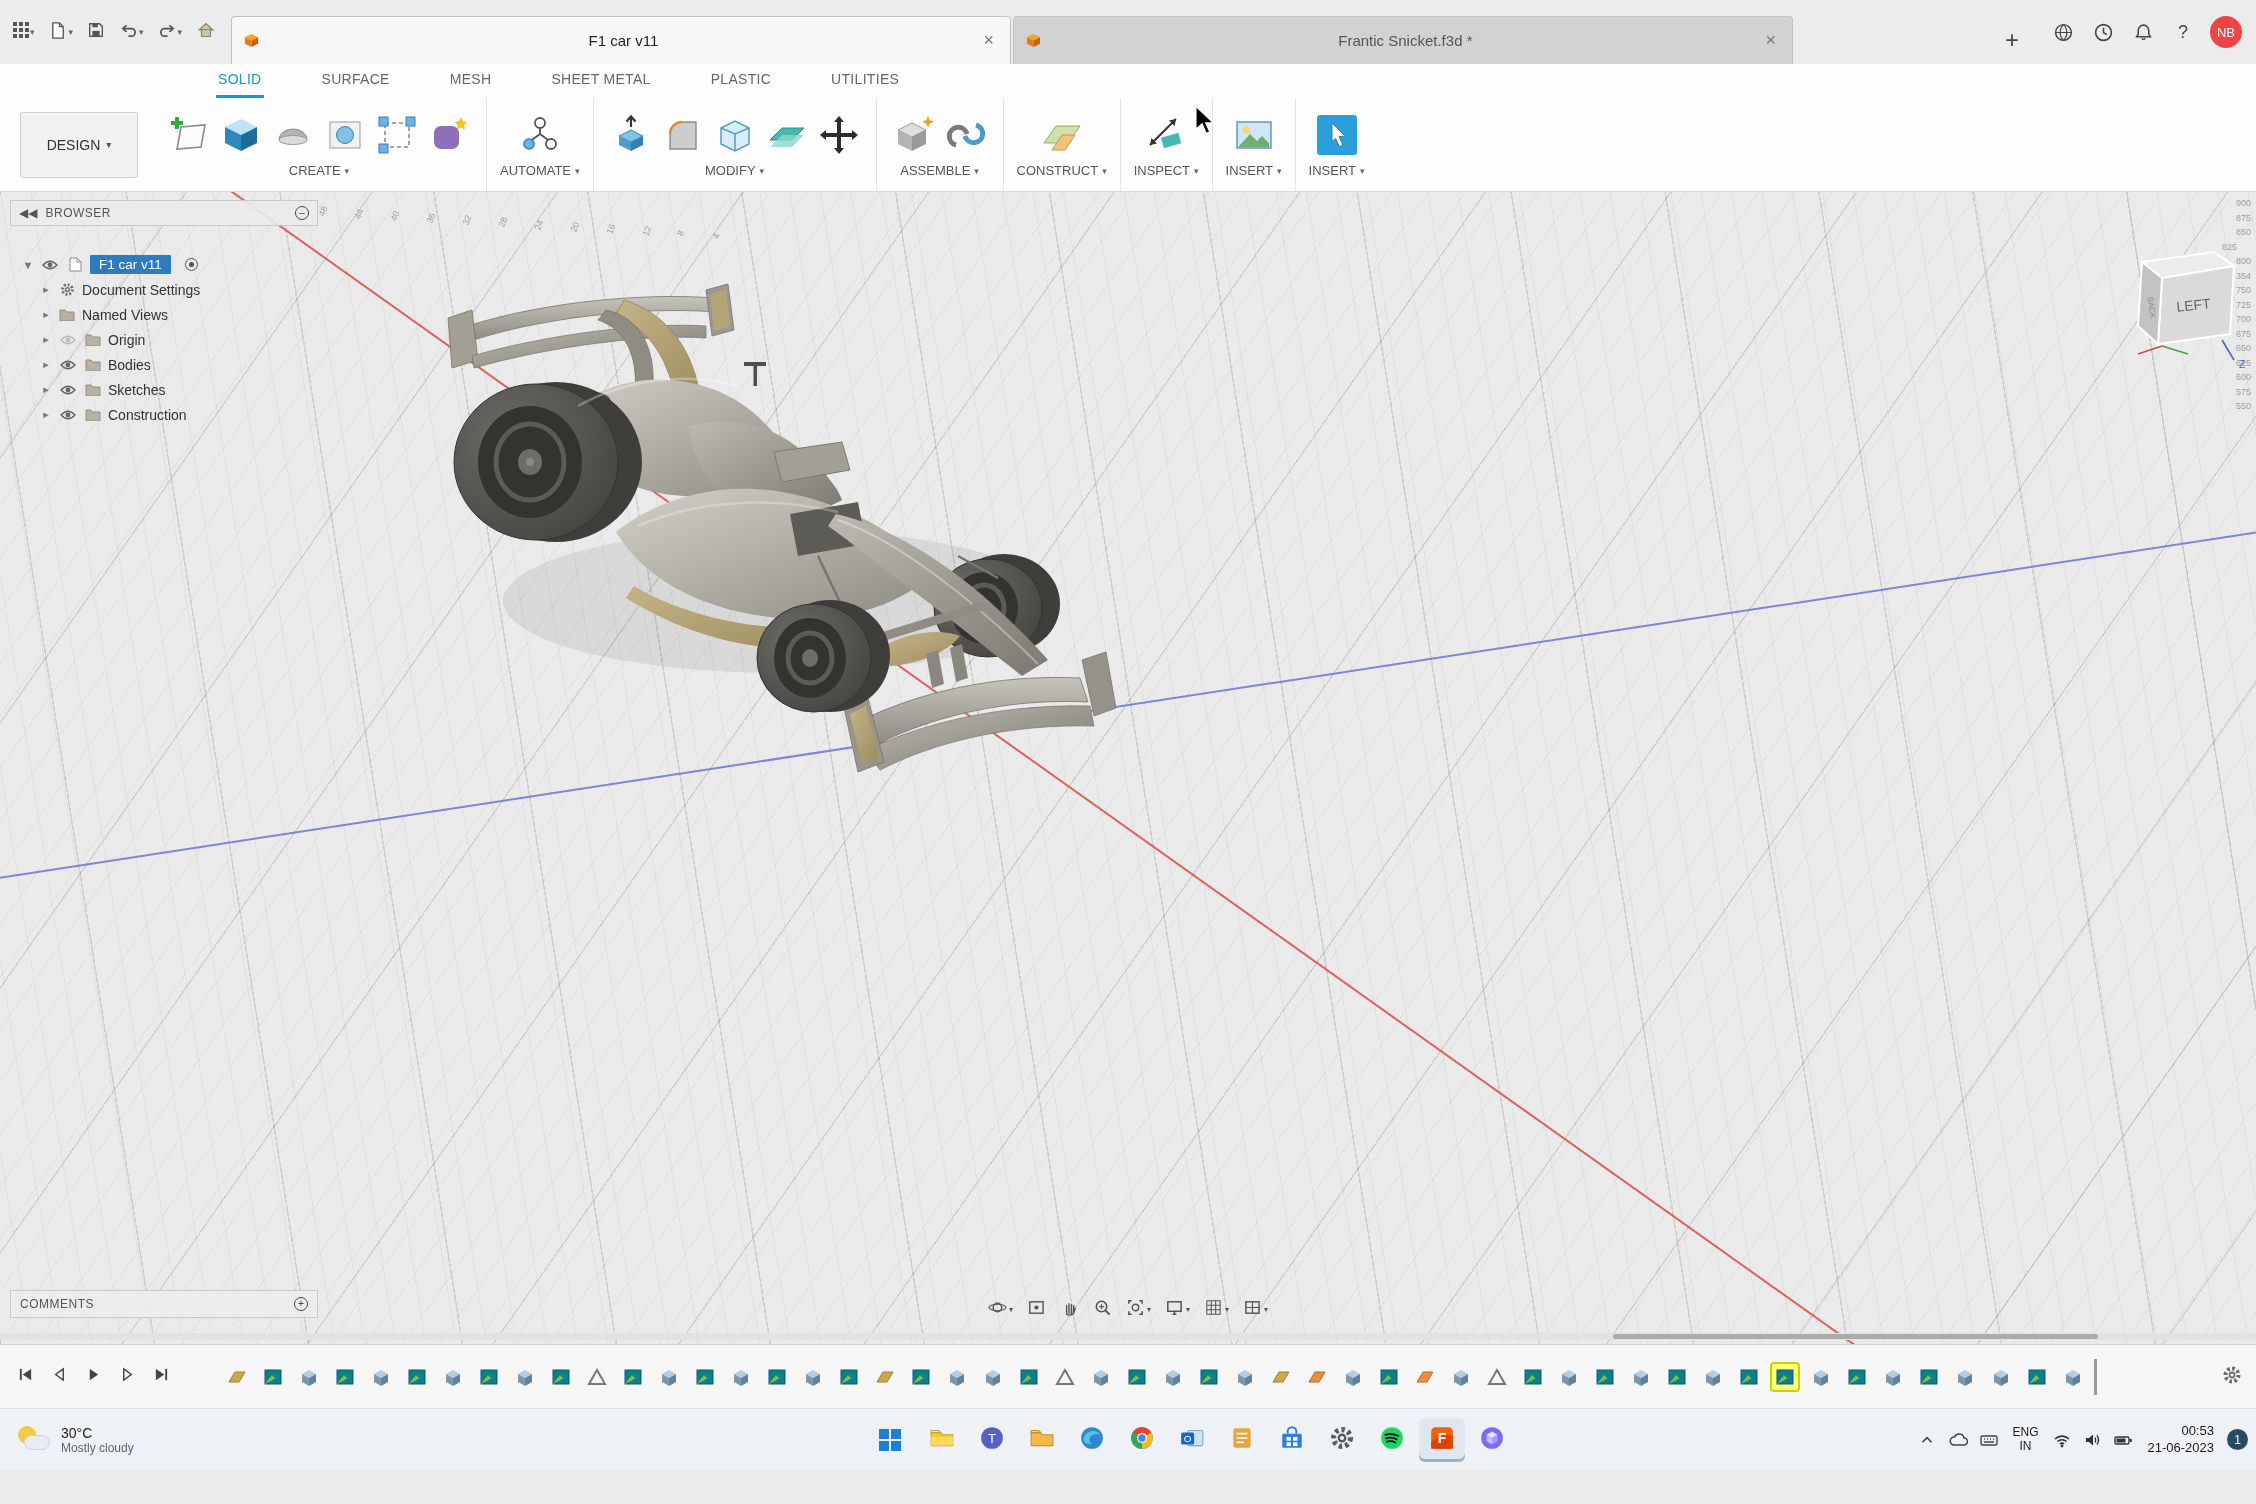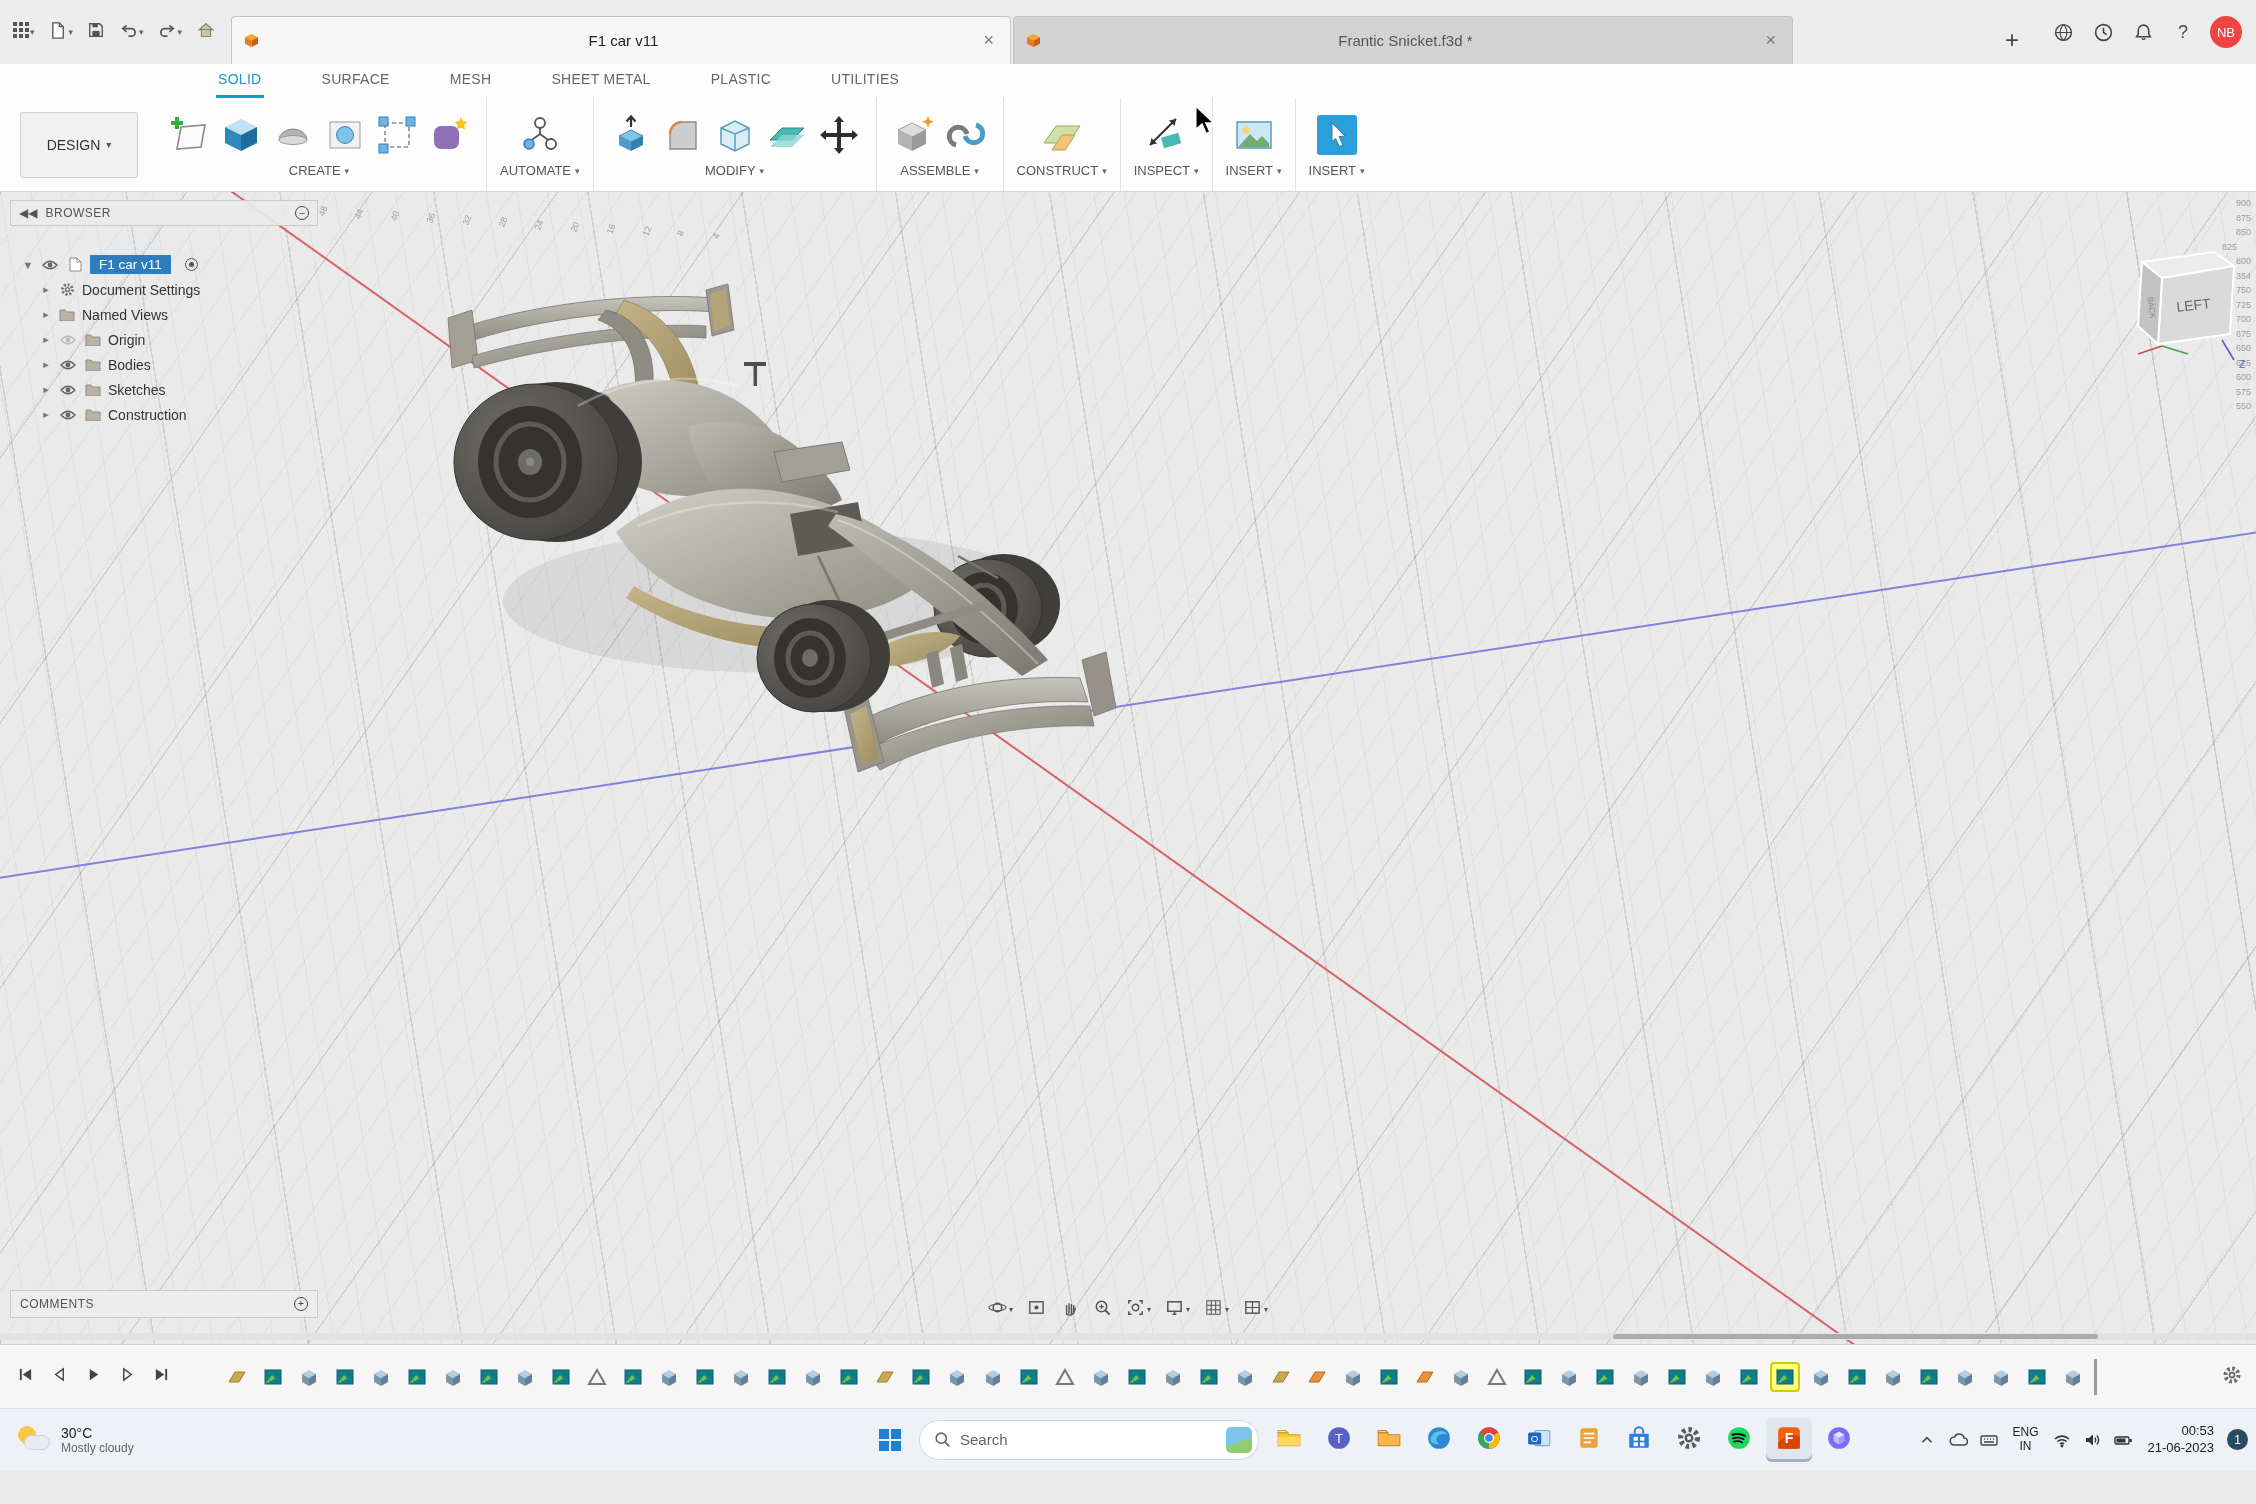--- a/index.html
+++ b/index.html
@@ -1113,28 +1113,20 @@
     </div>
     <div class="tb-center">
       <div class="startbtn">
           <span class="winlogo">
             <i></i>
             <i></i>
             <i></i>
             <i></i>
           </span>
         </div>
-      <div class="searchpill">
-        <svg width="17" height="17" viewBox="0 0 20 20">
-            <circle cx="8.5" cy="8.5" r="6" fill="none" stroke="#5c6670" stroke-width="1.8"></circle>
-            <path d="M13,13 L18,18" stroke="#5c6670" stroke-width="2"></path>
-          </svg>
-        <span class="s-text">Search</span>
-        <span class="s-img"></span>
-      </div>
       <div id="taskApps" style="display:flex;align-items:center;gap:4px;">
           <div class="appbtn ">
             <span><svg width="26" height="26" viewBox="0 0 24 24">
                 <path d="M2,7 h8 l2,2 h10 v10 h-20z" fill="#ffca28" stroke="#caa23d"></path>
                 <path d="M2,7 V5 h7 l2,2z" fill="#ffe9a8" stroke="#caa23d"></path>
                 <path d="M2,11 h20 v8 h-20z" fill="#ffd95e"></path>
               </svg></span>
           </div>
           <div class="appbtn ">
             <span><svg width="26" height="26" viewBox="0 0 24 24">

